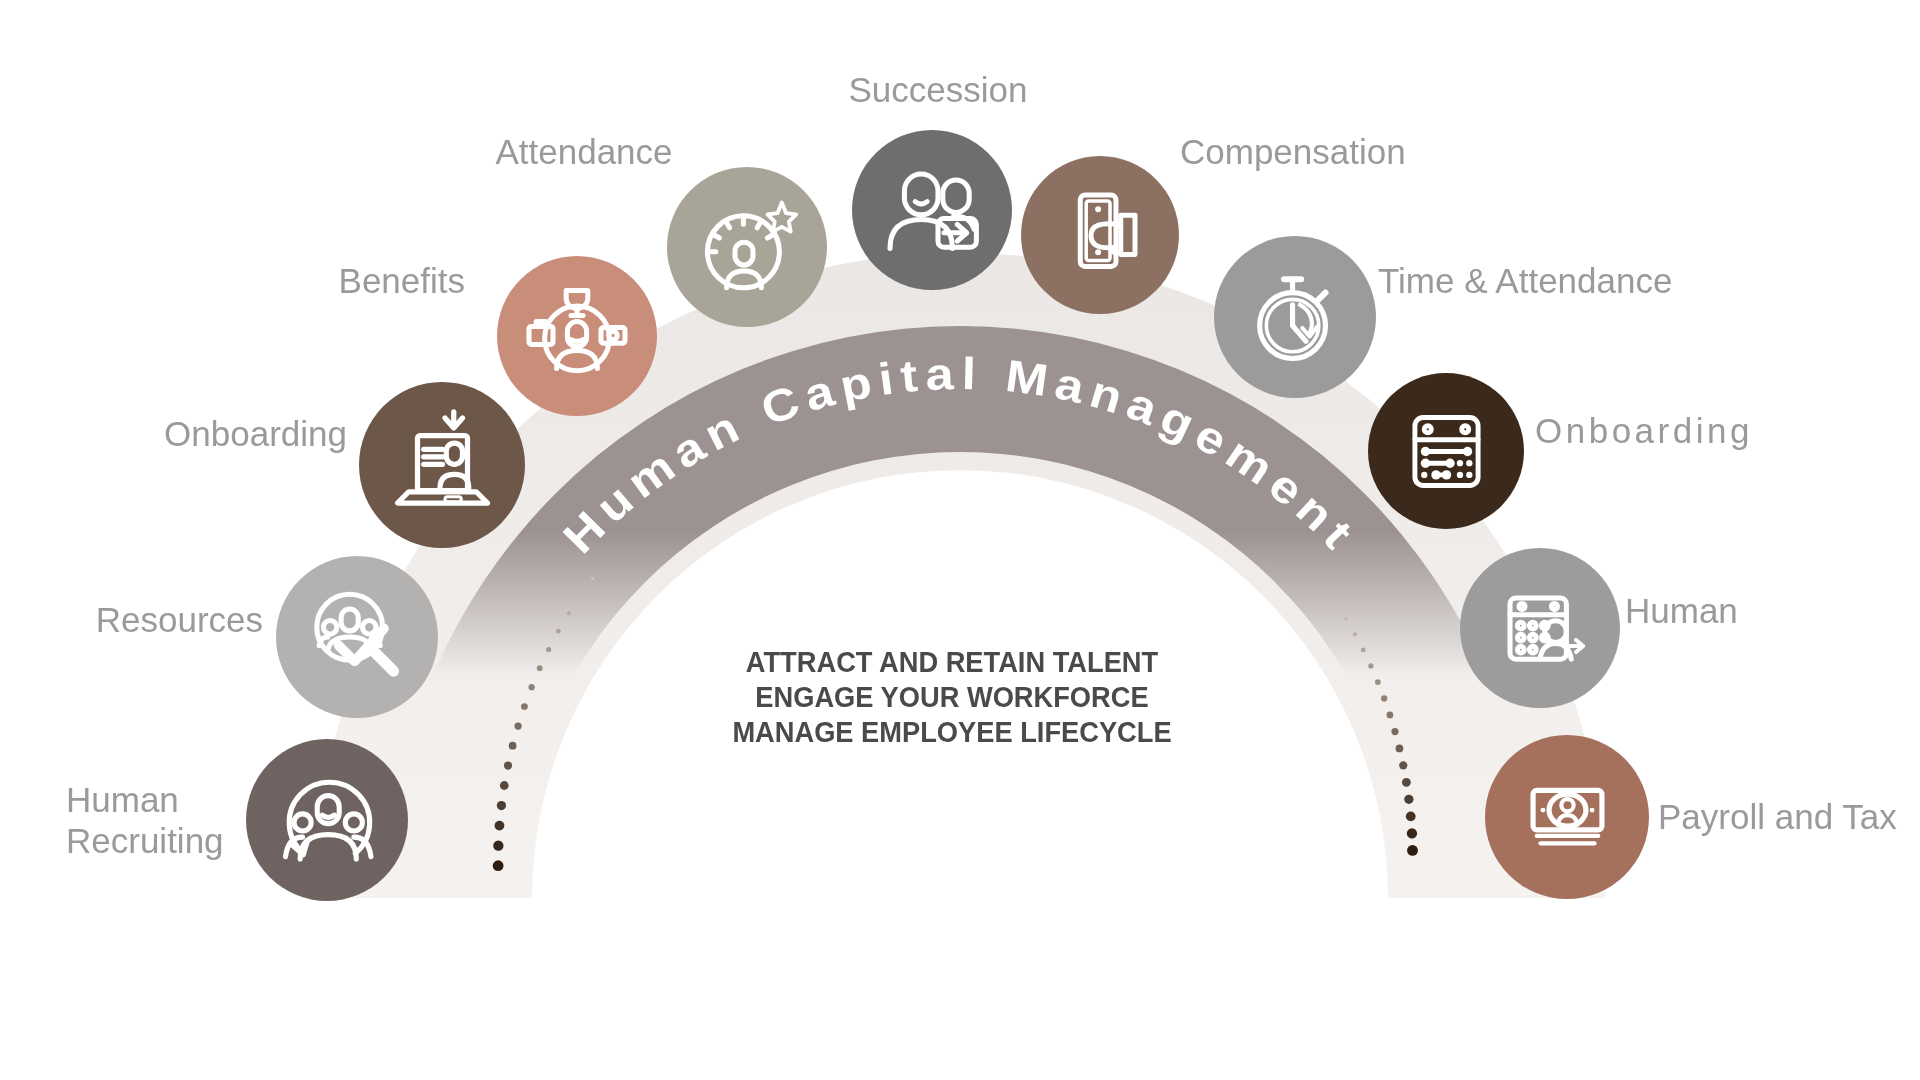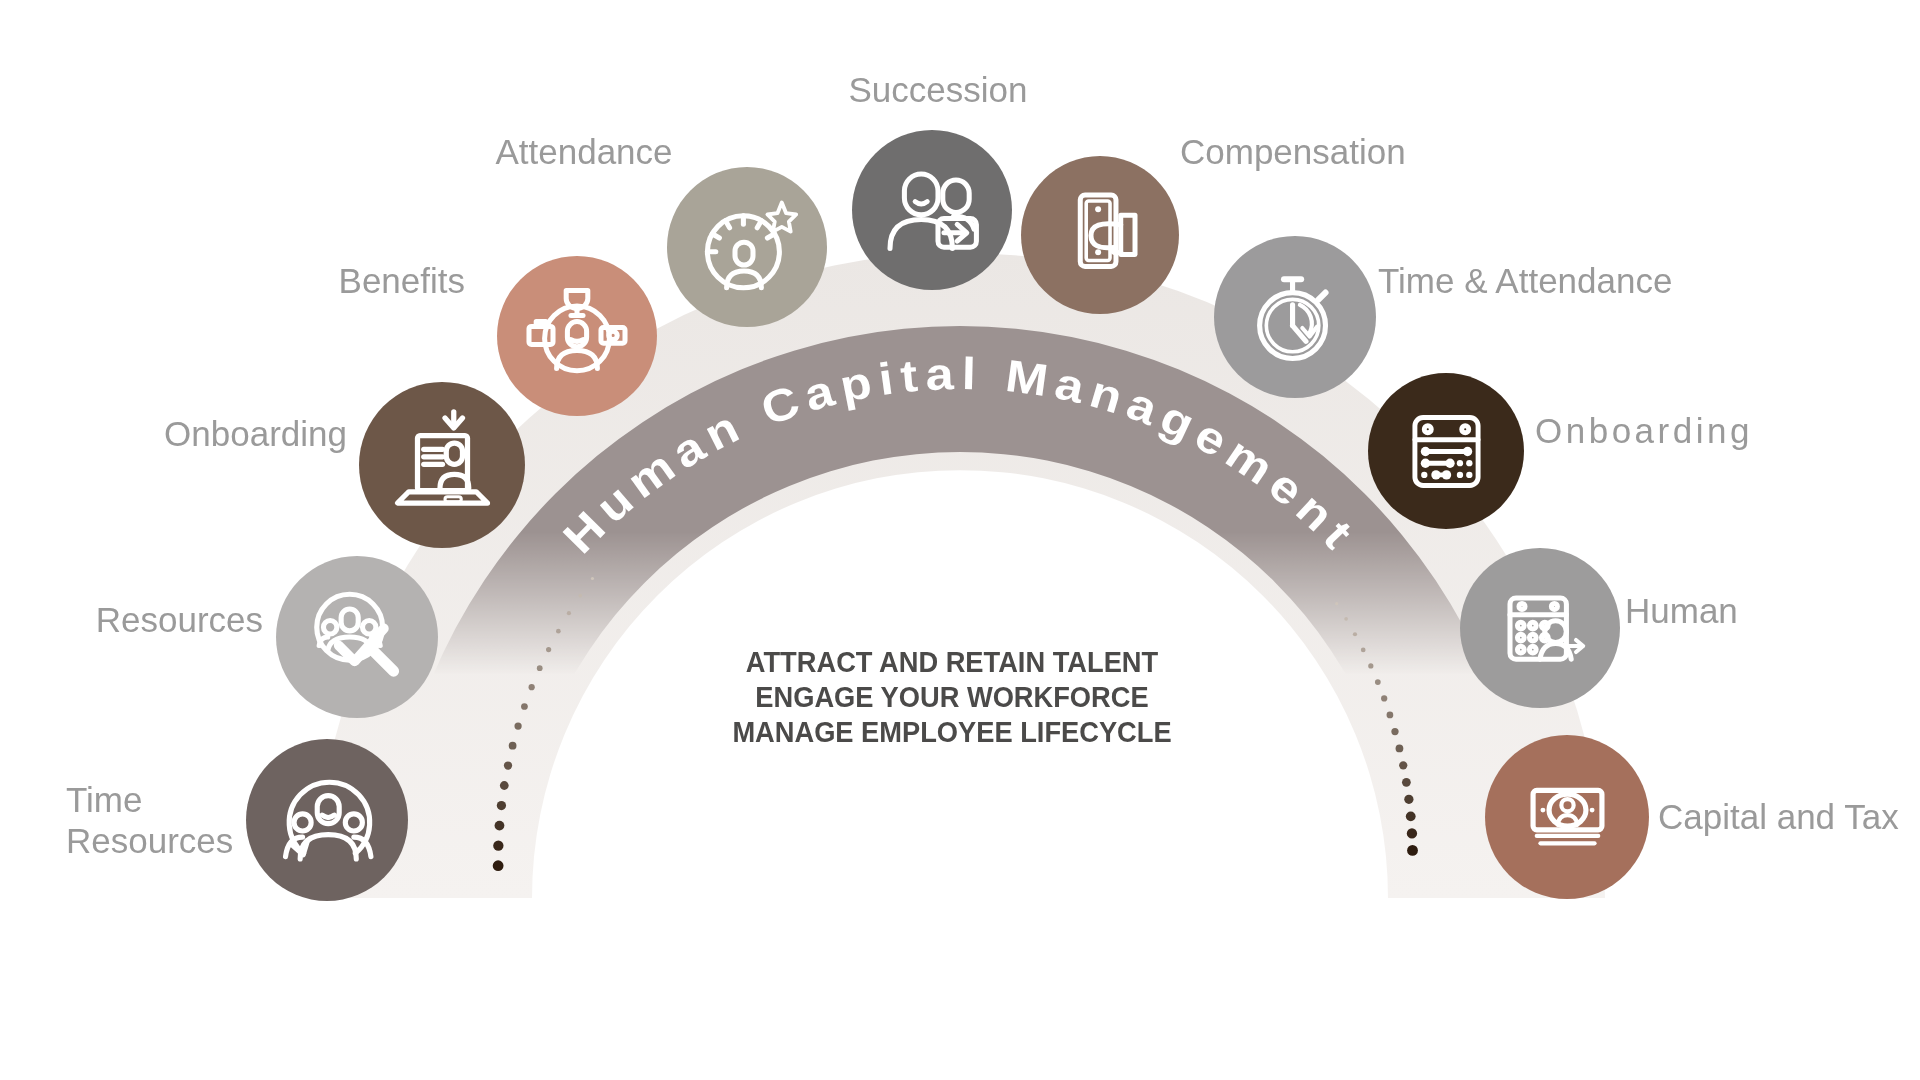--- a/index.html
+++ b/index.html
@@ -99,21 +99,21 @@
    <circle cx="30" cy="52" r="7"></circle>
             <circle cx="72" cy="52" r="7"></circle>
    <path d="M16,80 Q18,64 30,64"></path>
             <path d="M72,64 Q84,64 86,80"></path>
    <rect x="42" y="30" width="18" height="23" rx="9"></rect>
    <path d="M46,46 q5,4 10,0"></path>
    <path d="M28,82 Q28,62 51,62 Q74,62 74,82"></path>
           </g>
         </svg>
       </div>
-      <div class="module-label wrap" style="top: 820px; left: 66px; transform: translateY(-50%); width: 230px;">Time Resources</div>
+      <div class="module-label wrap" style="top: 820px; left: 66px; transform: translateY(-50%); width: 230px;">Human Recruiting</div>
       <div class="module-circle" style="left: 276px; top: 556px; height: 162px; width: 162px; background: rgb(180, 178, 177);">
         <svg viewBox="0 0 100 100" width="122" height="122">
       <g fill="none" stroke="#ffffff" stroke-width="4.2" stroke-linecap="round" stroke-linejoin="round">
    <circle cx="44" cy="42" r="27"></circle>
    <rect x="37" y="27" width="14" height="18" rx="7"></rect>
    <circle cx="28" cy="42" r="5.5"></circle>
             <circle cx="60" cy="42" r="5.5"></circle>
    <path d="M26,61 Q28,50 44,50 Q60,50 62,61"></path>
    <path d="M19,57 Q20,50 26,50"></path>
             <path d="M62,50 Q68,50 69,57"></path>
@@ -274,15 +274,15 @@
    <ellipse cx="50" cy="44" rx="15" ry="13"></ellipse>
    <circle cx="50" cy="40" r="5" stroke-width="3.4"></circle>
    <path d="M42,56 Q43,48 50,48 Q57,48 58,56" stroke-width="3.4"></path>
    <circle cx="30" cy="44" r="2" fill="#fff" stroke="none"></circle>
             <circle cx="70" cy="44" r="2" fill="#fff" stroke="none"></circle>
    <path d="M25,65 h50" stroke-width="3.4"></path>
    <path d="M28,71 h44" stroke-width="3.4"></path>
           </g>
         </svg>
       </div>
-      <div class="module-label" style="top: 817px; left: 1658px; transform: translateY(-50%);">Capital and Tax</div>
+      <div class="module-label" style="top: 817px; left: 1658px; transform: translateY(-50%);">Payroll and Tax</div>
     </div>
 </div>
 
 </body></html>

